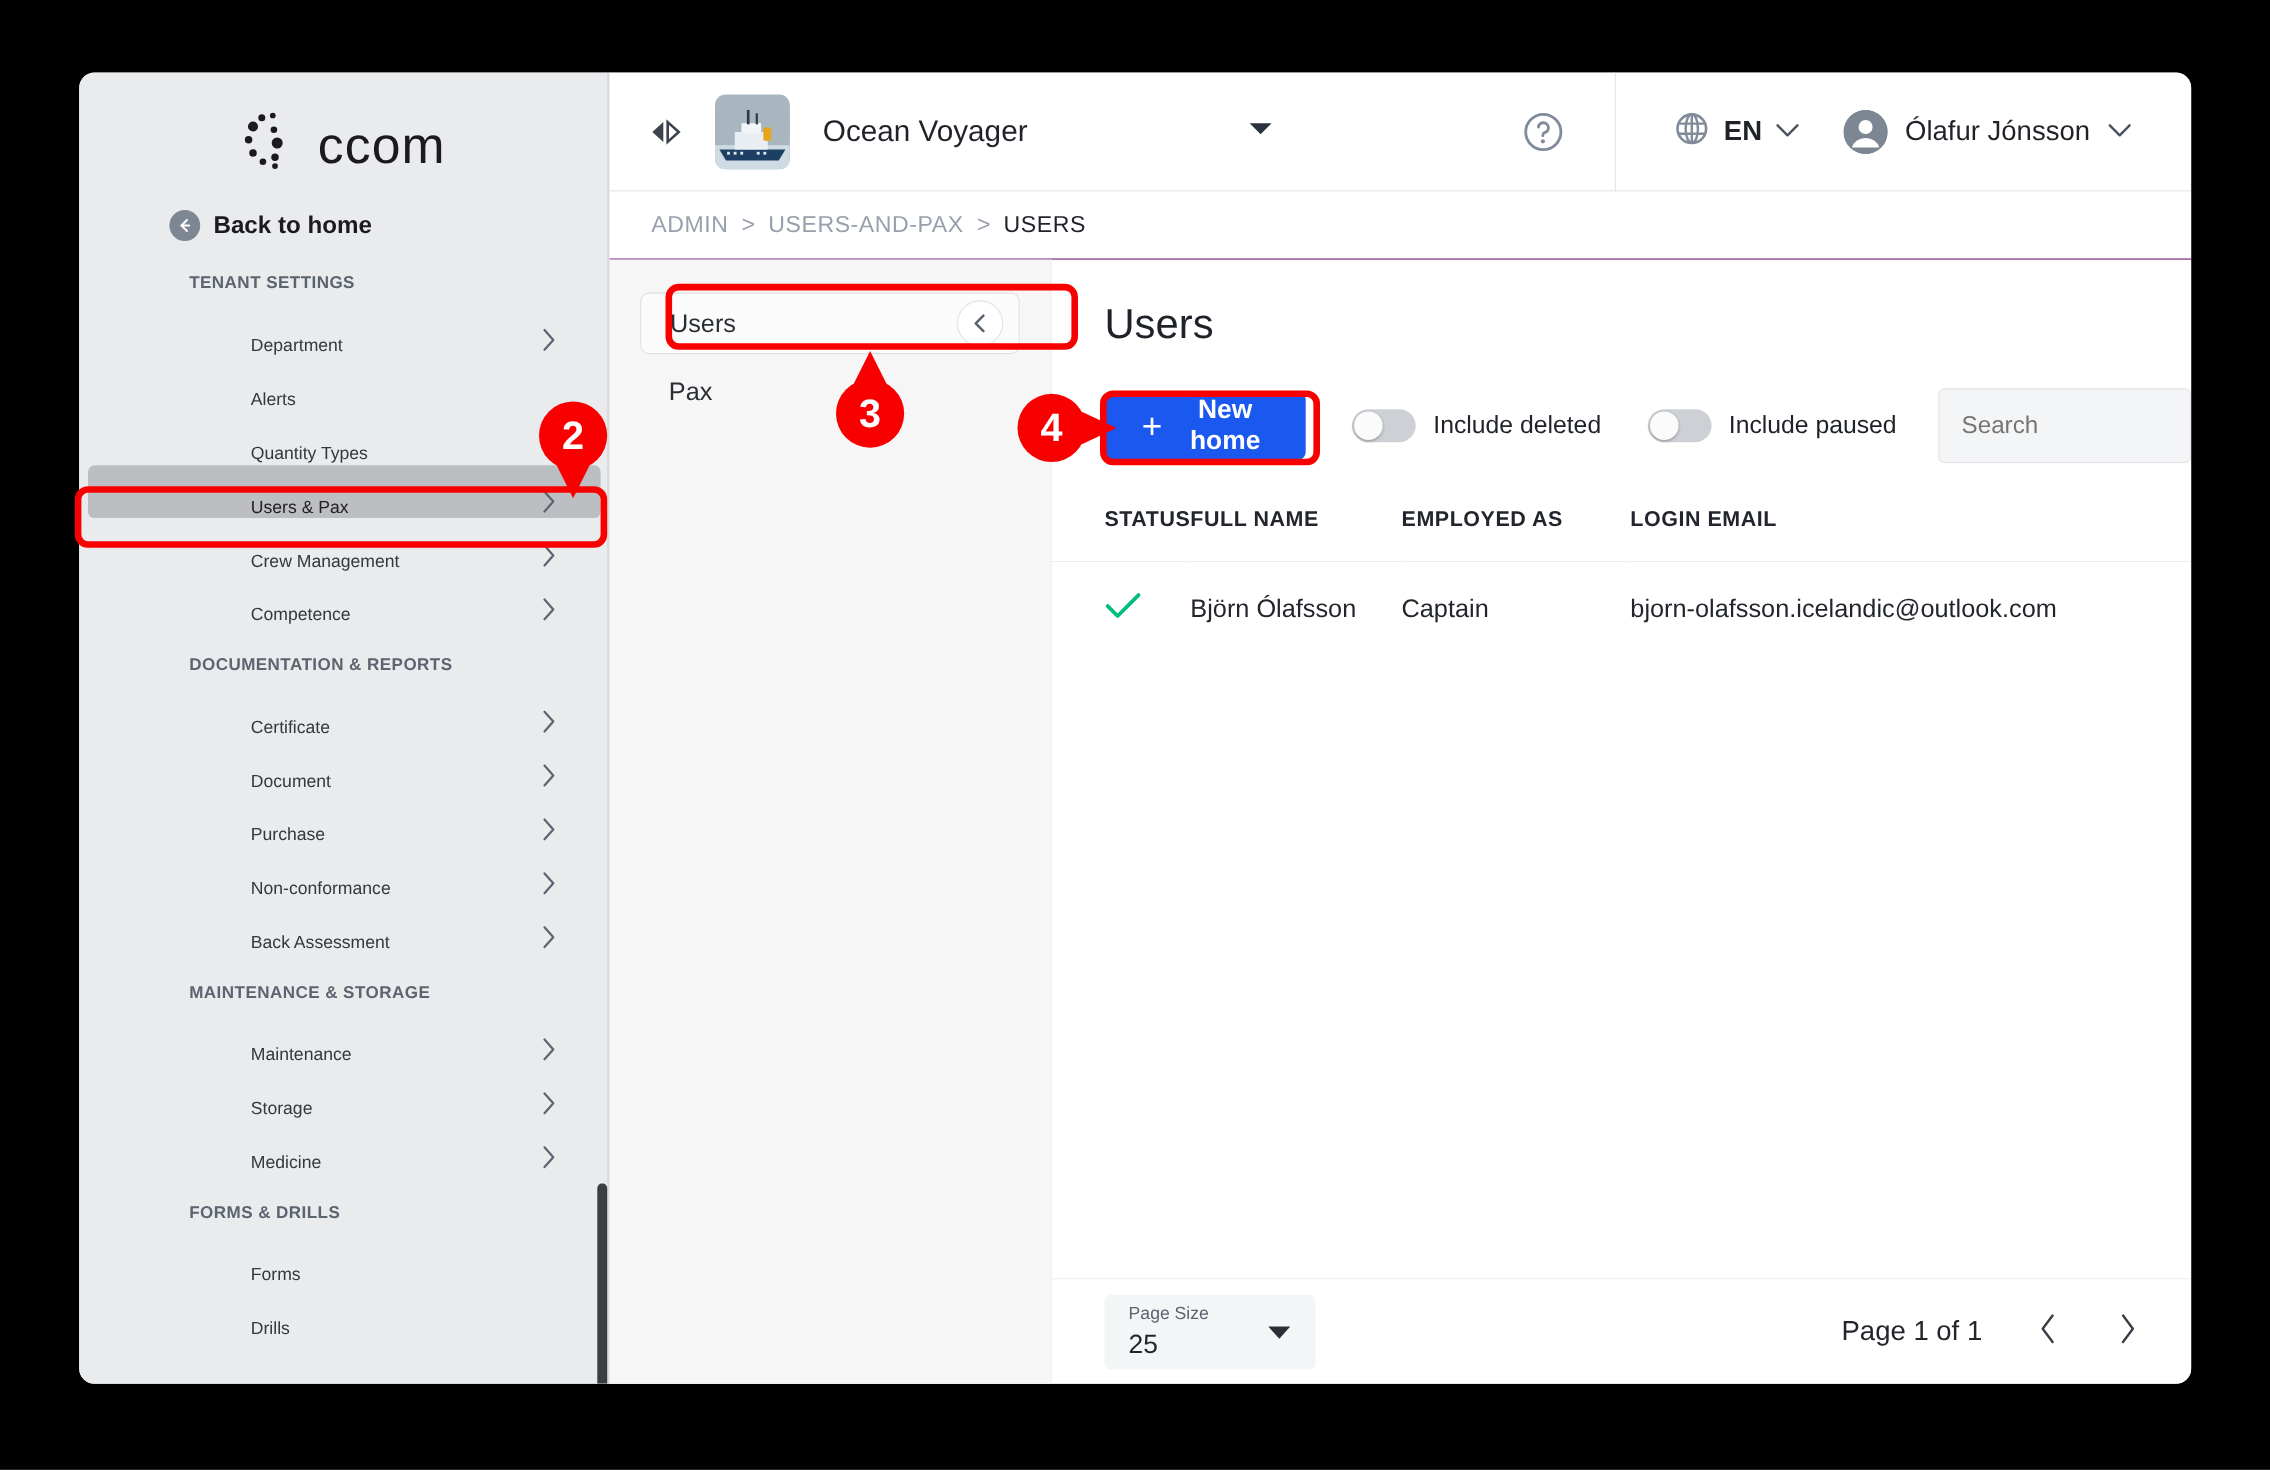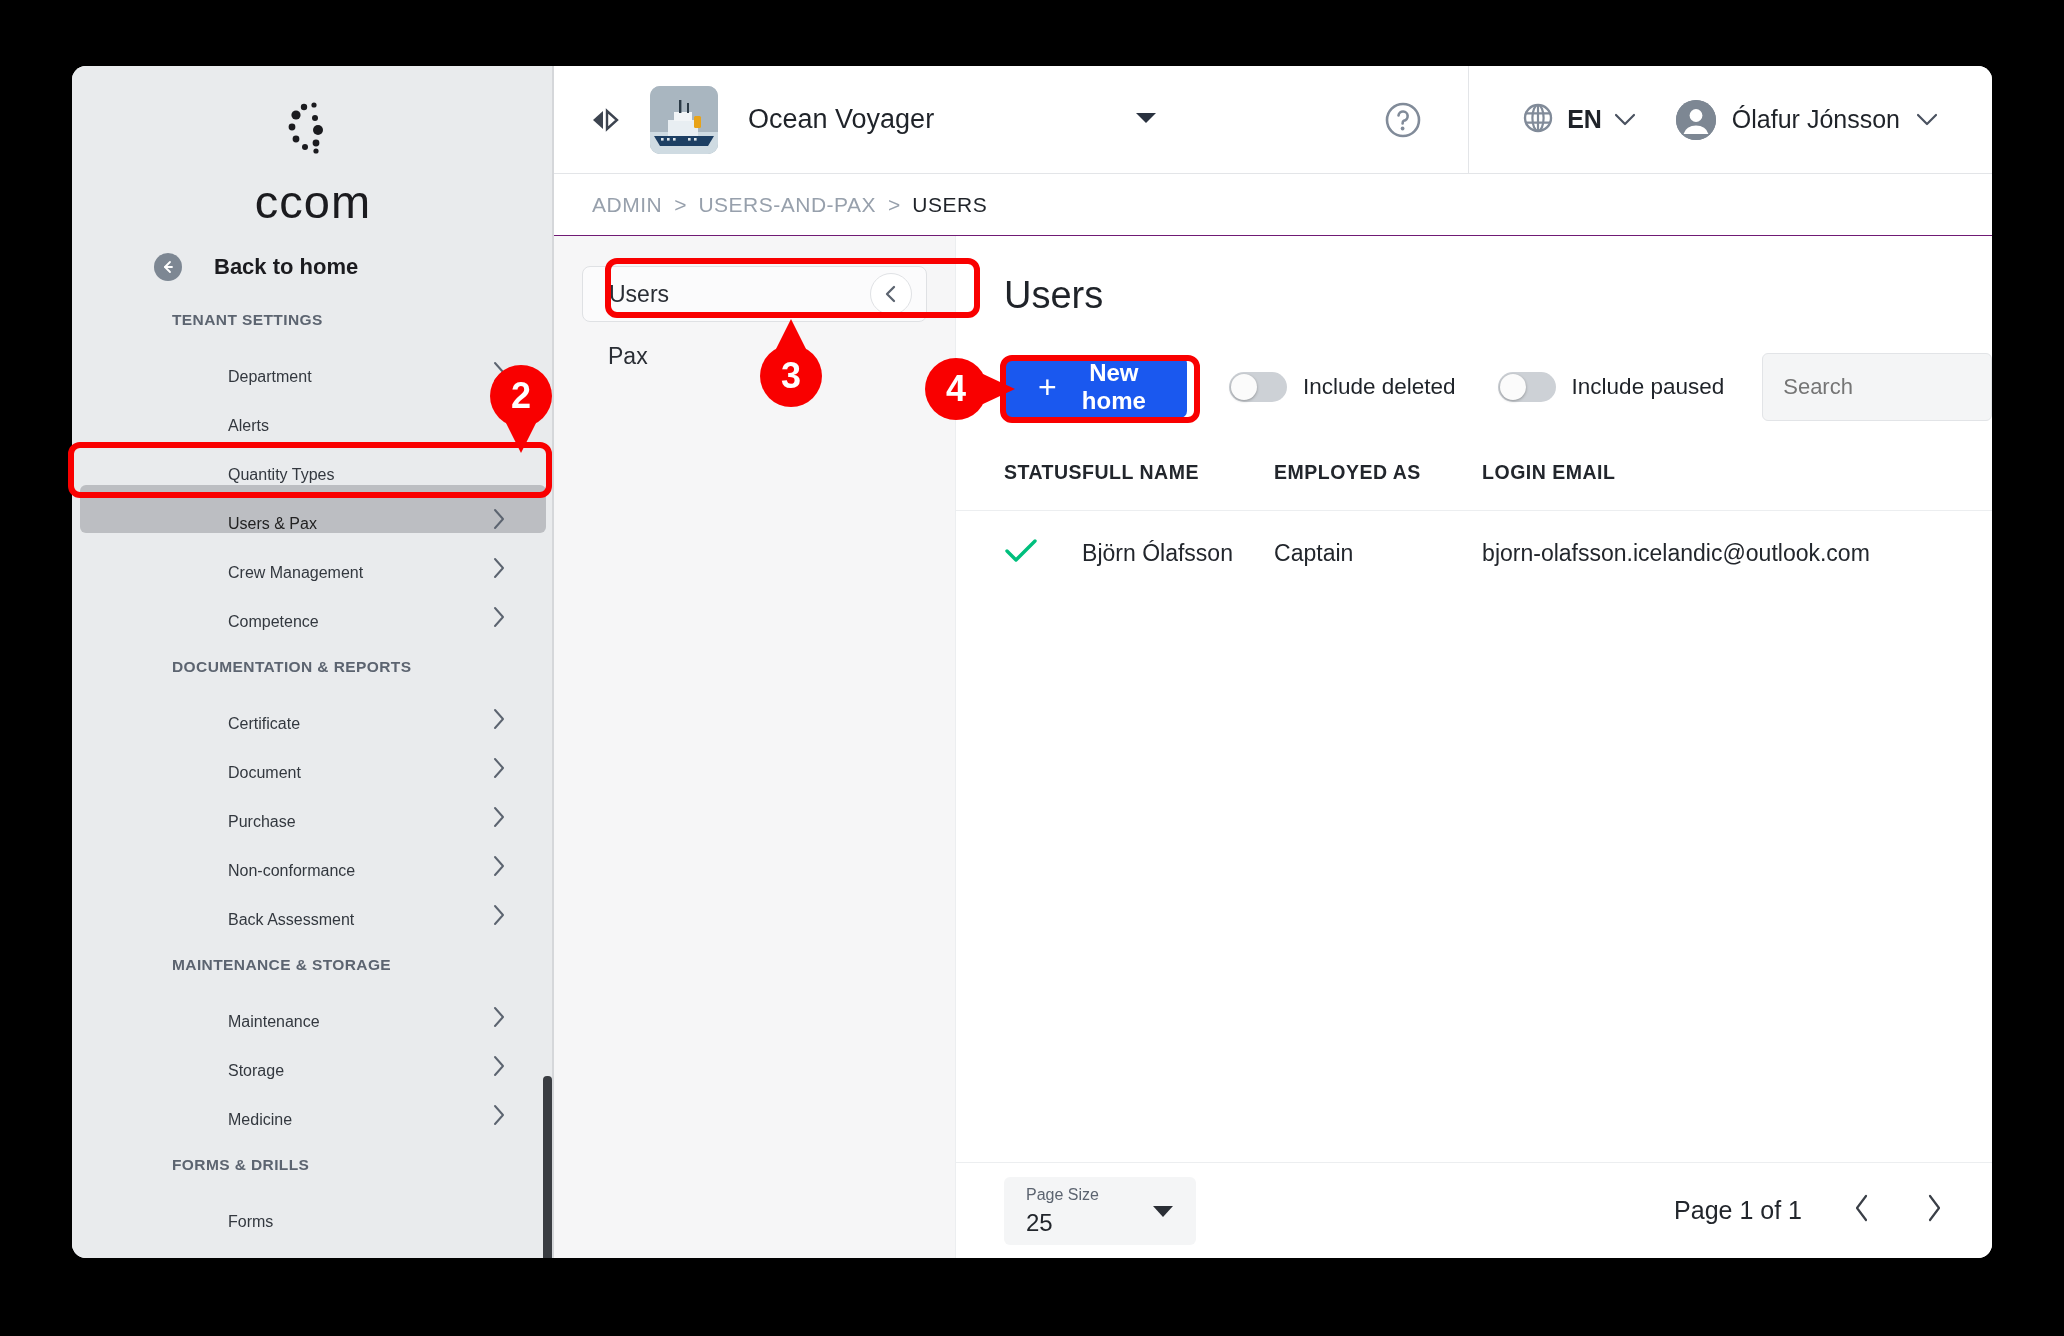--- a/index.html
+++ b/index.html
@@ -21,26 +21,26 @@
 
   
   .sidebar {
     width: 482px; flex: 0 0 482px;
     background: #e9ebed;
     position: relative;
     overflow: hidden;
   }
   .logo-row {
     display: flex; align-items: center; justify-content: center;
-    gap: 16px; padding: 34px 0 24px 0; flex-direction: column;
+    gap: 16px; padding: 34px 0 24px 0;
   }
   .logo-dots { width: 52px; height: 58px; }
   .logo-word { font-size: 47px; letter-spacing: 1px; color: #1b1b1f; font-weight: 400; line-height: 1; }
   .back-home {
-    display: flex; align-items: center; gap: 32px;
+    display: flex; align-items: center; gap: 12px;
     padding: 4px 0 4px 82px; cursor: pointer;
   }
   .back-circle {
     width: 28px; height: 28px; border-radius: 50%;
     background: #7d8793; display: flex; align-items: center; justify-content: center;
     flex: 0 0 28px;
   }
   .back-circle svg { width: 16px; height: 16px; }
   .back-label { font-size: 22px; color: #1b1b1f; font-weight: 600; }
   .sec-title {

